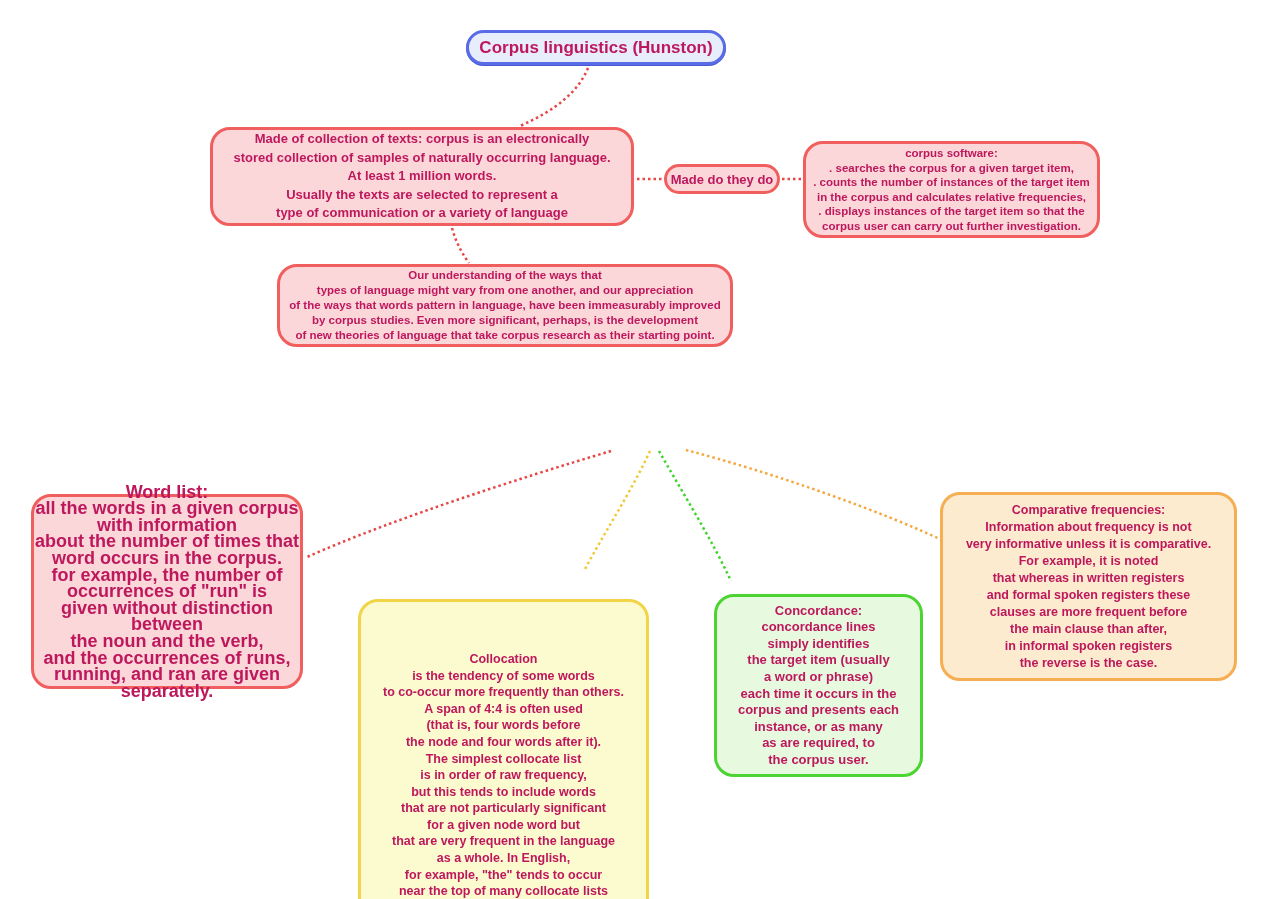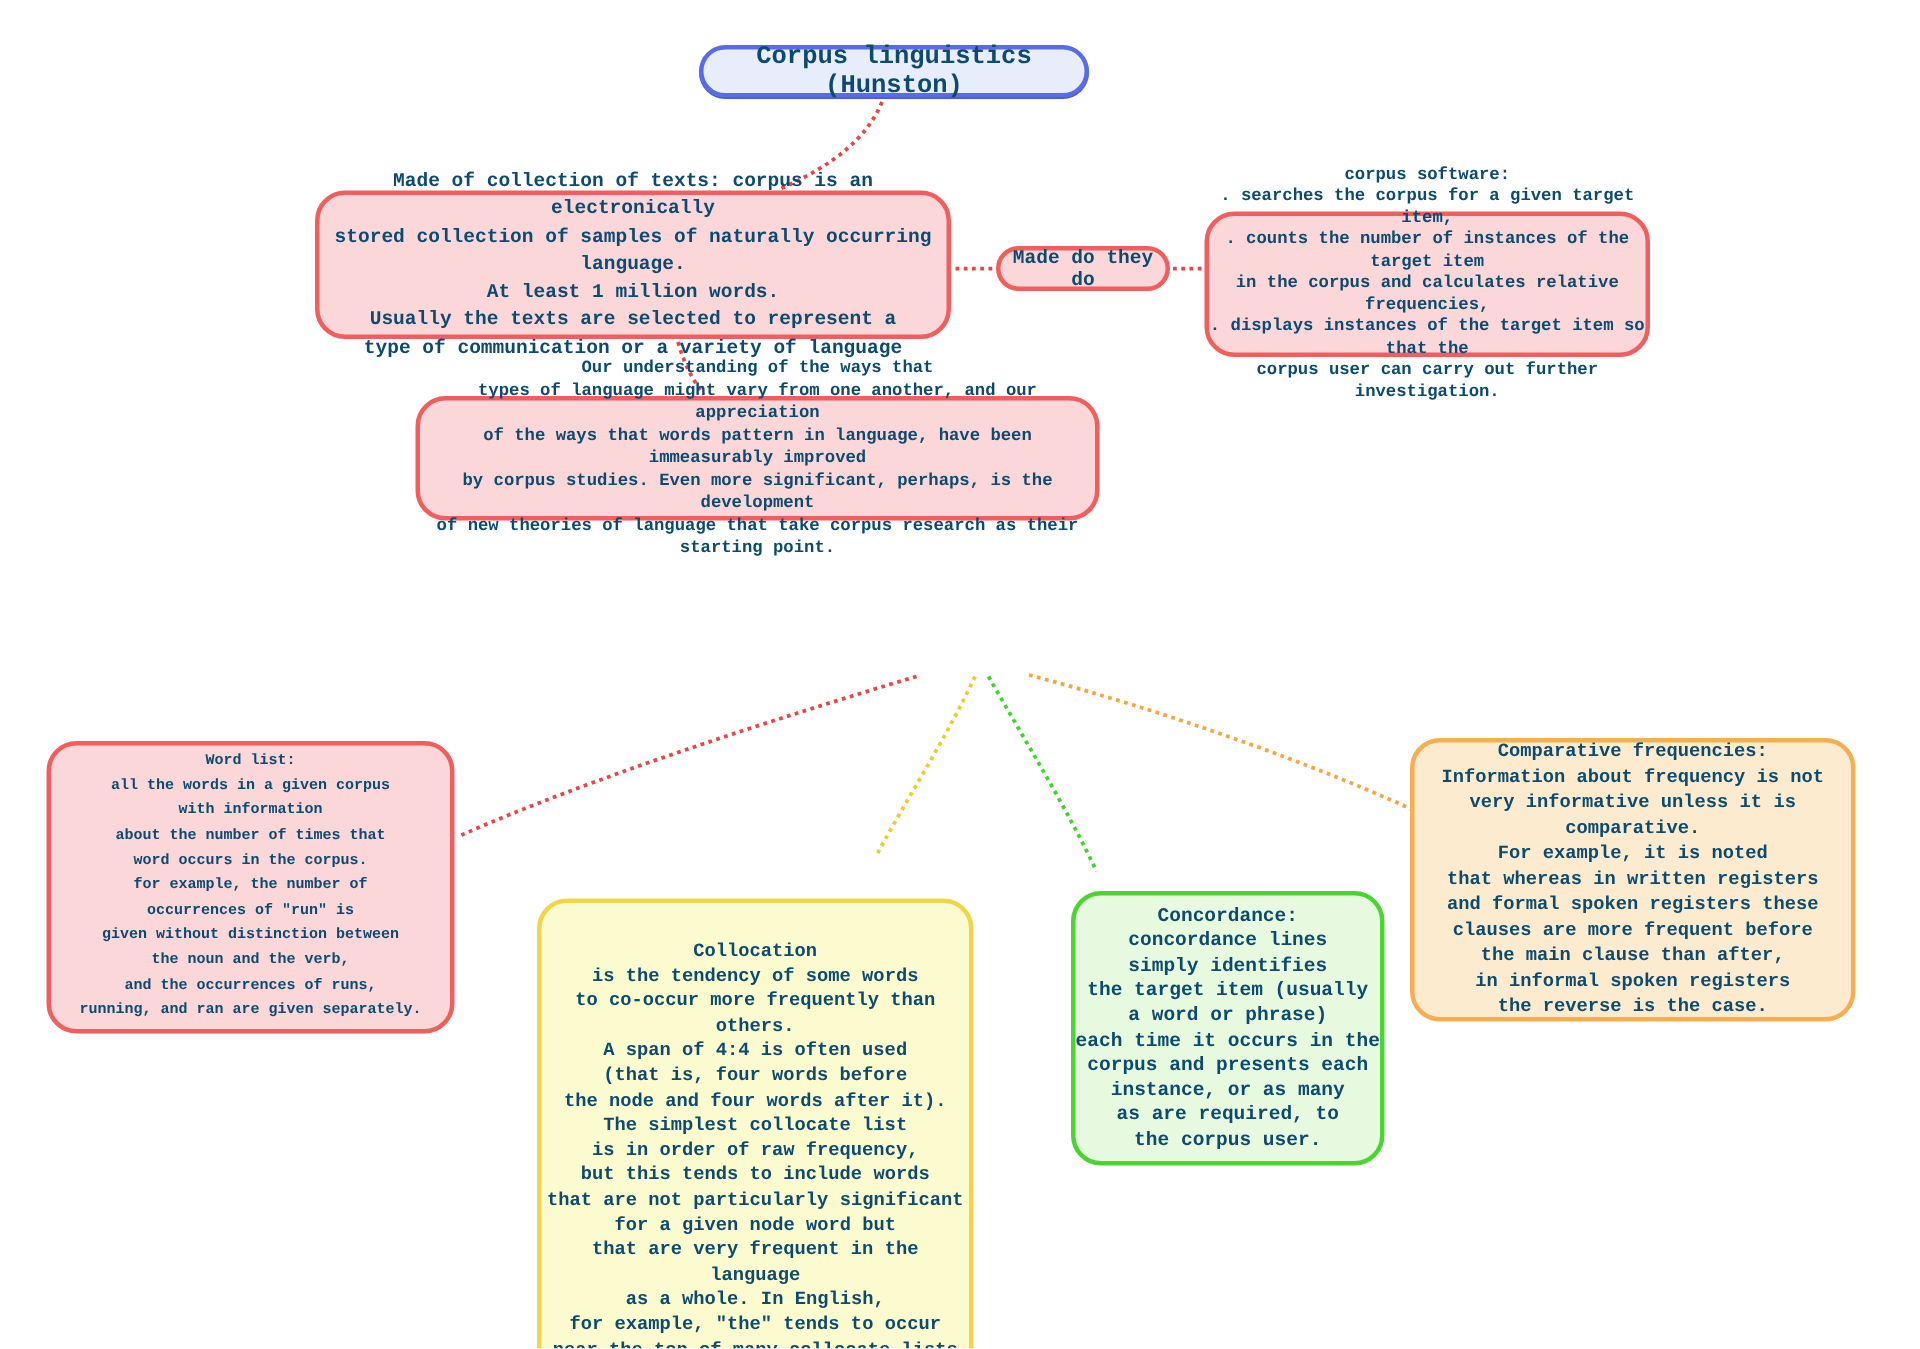--- a/index.html
+++ b/index.html
@@ -27,24 +27,23 @@
     stroke-dasharray: 2.5 3;
     stroke-linecap: butt;
   }
   .node {
     position: absolute;
     box-sizing: border-box;
     display: flex;
     align-items: center;
     justify-content: center;
     text-align: center;
-    color: #0c4a6e;
+    color: #be185d;
     font-weight: bold;
     cursor: default;
-    font-family: Liberation Mono, monospace;
   }
   .node-text { white-space: pre-line; }
   
   .pink   { background: #fbd7da; border: 3px solid #f15e5e; }
   .blue   { background: #e7edfb; border: 3px solid #5a6be8; box-shadow: 0 1px 0 #4a5bd0; }
   .yellow { background: #fcfacf; border: 3px solid #f2d447; }
   .green  { background: #e7fadf; border: 3px solid #4cd532; }
   .orange { background: #fcebce; border: 3px solid #f5ae52; }
 
   
@@ -54,21 +53,21 @@
                           border-radius: 20px; font-size: 13px; line-height: 18.5px; }
   #n-what-do-they-do    { left: 664px; top: 164px; width: 116px; height: 30px;
                           border-radius: 15px; font-size: 13px; }
   #n-corpus-software    { left: 803px; top: 141px; width: 297px; height: 97px;
                           border-radius: 20px; font-size: 11.5px; line-height: 14.5px; }
   #n-our-understanding  { left: 277px; top: 264px; width: 456px; height: 83px;
                           border-radius: 20px; font-size: 11.5px; line-height: 15px; }
   #n-resources          { left: 509px; top: 412px; width: 269px; height: 37px;
                           border-radius: 19px; font-size: 17px; }
   #n-word-list          { left: 31px;  top: 494px; width: 272px; height: 195px;
-                          border-radius: 20px; font-size: 10px; line-height: 16.6px; }
+                          border-radius: 20px; font-size: 18px; line-height: 16.6px; }
   #n-collocation        { left: 358px; top: 571px; width: 291px; height: 386px;
                           border-radius: 20px; font-size: 12.5px; line-height: 16.6px; margin-top: 28px; }
   #n-concordance        { left: 714px; top: 582px; width: 209px; height: 183px;
                           border-radius: 20px; font-size: 13px;   line-height: 16.6px; margin-top: 12px; }
   #n-comparative        { left: 940px; top: 492px; width: 297px; height: 189px;
                           border-radius: 20px; font-size: 12.5px; line-height: 17px; }
 </style>
 </head>
 <body>
 

